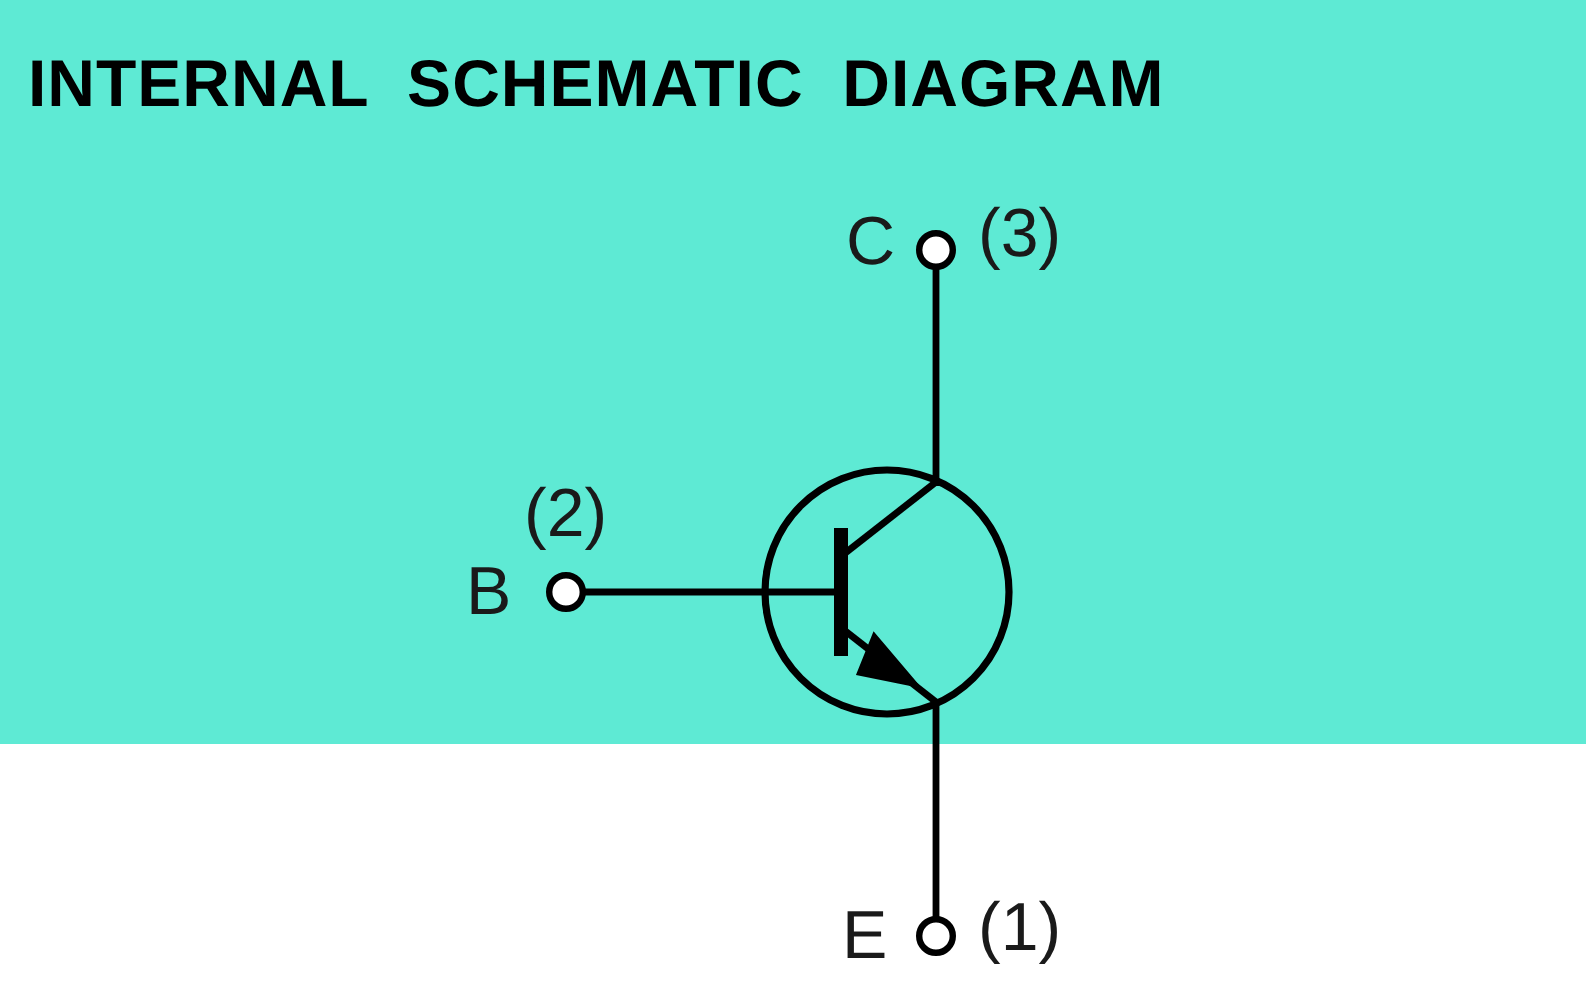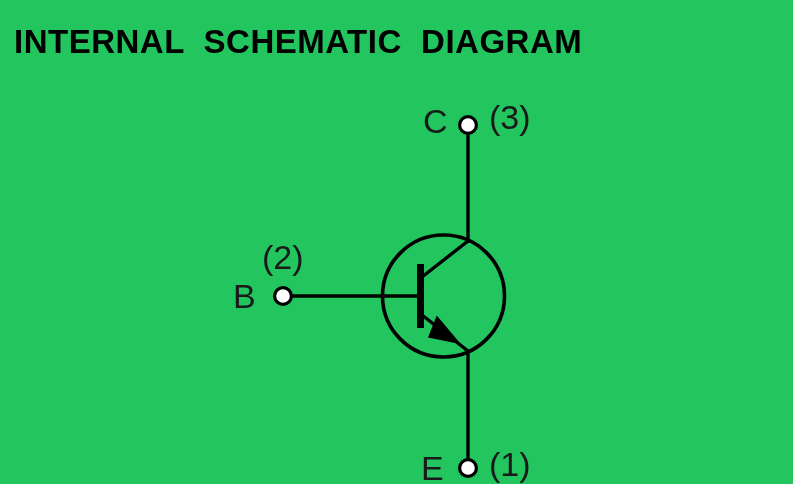--- a/index.html
+++ b/index.html
@@ -14,22 +14,22 @@
     position: relative;
     overflow: hidden;
     font-family: "Liberation Sans", sans-serif;
     color: #000000;
   }
   #page-root {
     position: absolute;
     left: 0;
     top: 0;
     width: 793px;
-    height: 484px;
-    background: #22c55e;
+    height: 372px;
+    background: #5eead4;
   }
   #diagram-title {
     position: absolute;
     left: 14px;
     top: 22px;
     font-family: "Liberation Sans", sans-serif;
     font-weight: bold;
     font-size: 33px;
     letter-spacing: 0.5px;
     white-space: pre;

